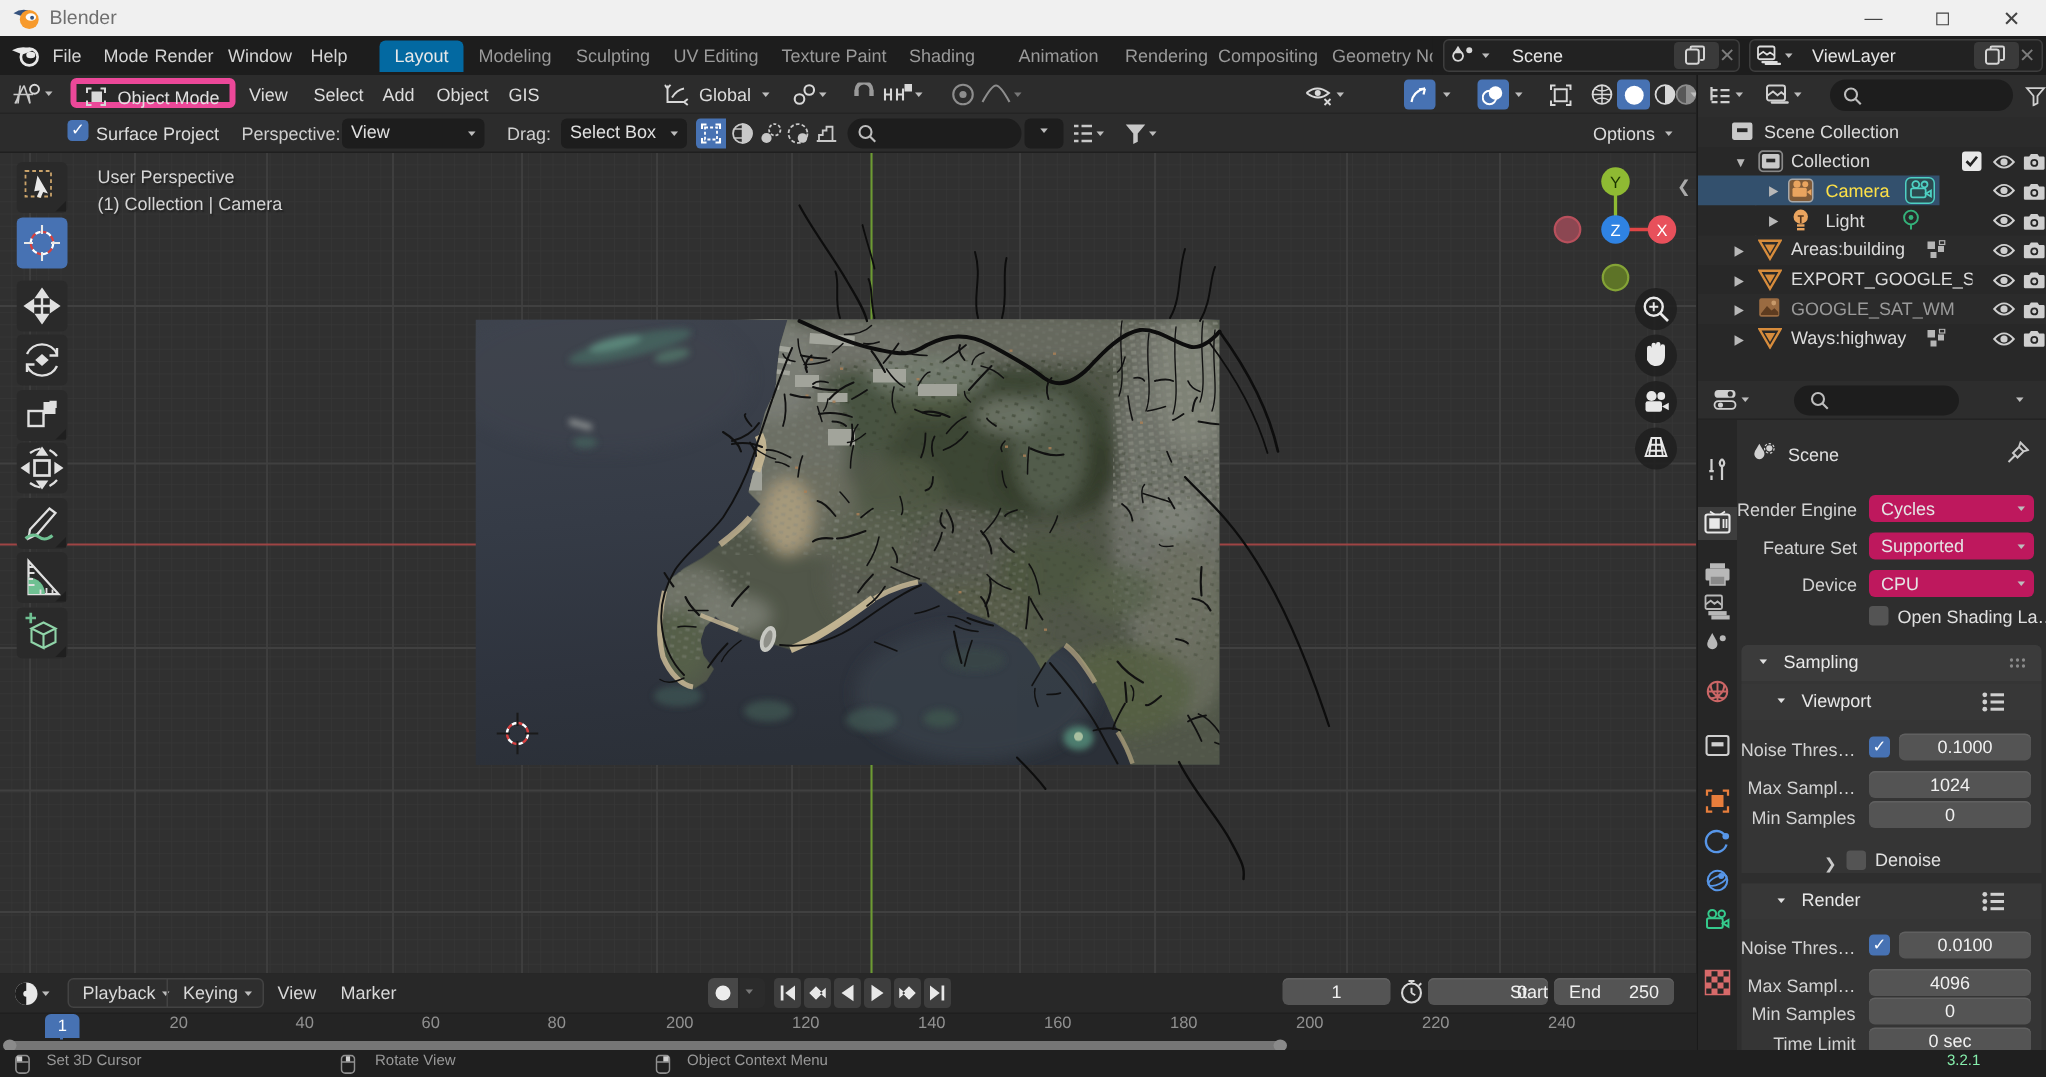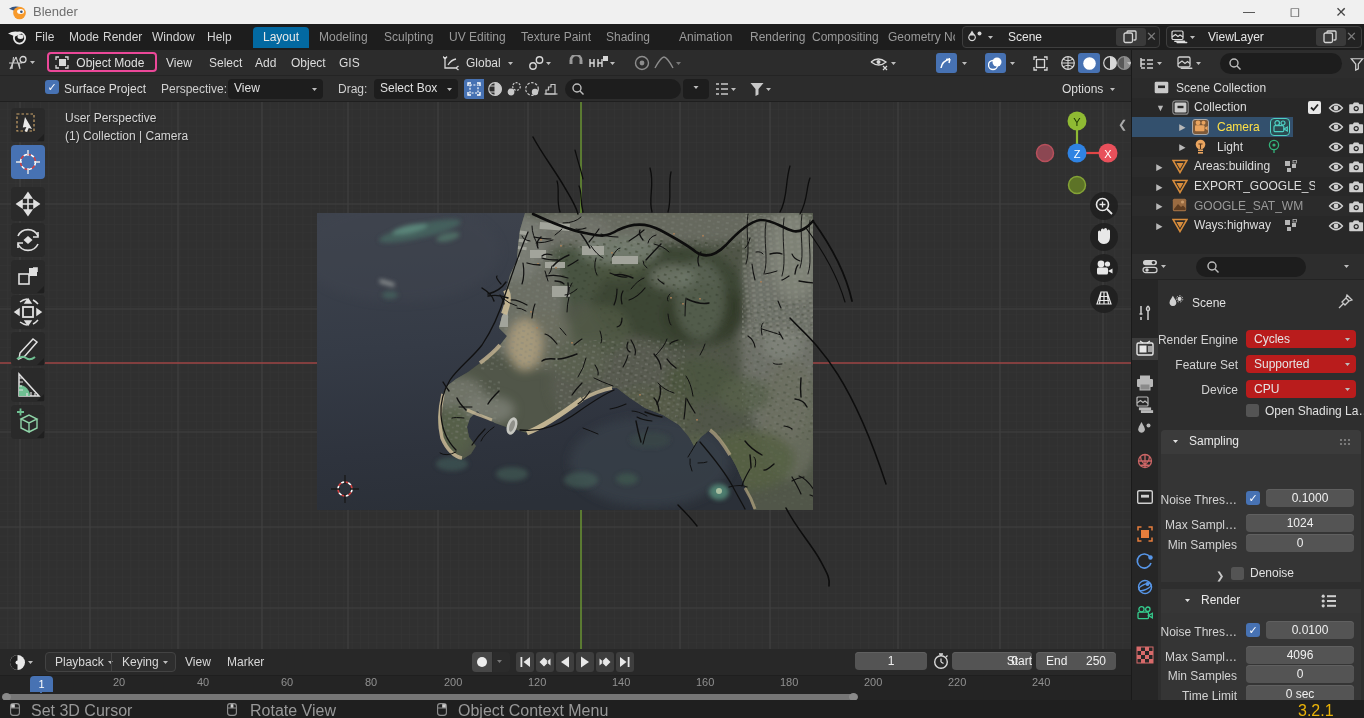--- a/index.html
+++ b/index.html
@@ -15,33 +15,33 @@
 
 #menubar { left:0; top:24px; width:1364px; height:26px; background:#1d1d1d; color:#d4d4d4; font-size:12px; }
 .menu { position:absolute; top:6px; }
 .tab { position:absolute; top:6px; color:#9a9a9a; }
 .tabactive { position:absolute; top:3px; height:21px; background:#0369a1; border-radius:4px 4px 0 0;
   color:#e8e8e8; padding:3px 10px 0 10px; }
 
 #toolbar1 { left:0; top:50px; width:1131px; height:26px; background:#2c2c2c; color:#dcdcdc;
   font-size:12px; border-bottom:1px solid #242424; overflow:hidden; }
 #toolbar2 { left:0; top:76px; width:1131px; height:26px; background:#2c2c2c; color:#dcdcdc; font-size:12px; overflow:hidden; border-bottom:1px solid #1f1f1f; }
-.dd { position:absolute; background:#282828; border:2px solid #ec4899; border-radius:4px; height:20px;
+.dd { position:absolute; background:#282828; border:4px solid #ec4899; border-radius:4px; height:20px;
   top:2px; color:#e0e0e0; }
 .caret { display:inline-block; transform:scaleY(0.6); font-size:10px; color:#bdbdbd; }
 
 #viewport { left:0; top:102px; width:1131px; height:547px; background:#303030; overflow:hidden; }
 
 #outliner { left:1131px; top:50px; width:233px; height:204px; background:#282828; border-left:1px solid #1a1a1a; }
 #props { left:1131px; top:254px; width:233px; height:446px; background:#2e2e2e; border-left:1px solid #1a1a1a; }
 
 #timeline { left:0; top:649px; width:1131px; height:51px; background:#262626; }
 
-#statusbar { left:0; top:700px; width:1364px; height:18px; background:#1f1f1f; color:#989898; font-size:16px; }
-.dd2 { background:#b91c1c; border-radius:4px; height:18px; padding:2px 8px; color:#e5e5e5; }
+#statusbar { left:0; top:700px; width:1364px; height:18px; background:#1f1f1f; color:#989898; font-size:10px; }
+.dd2 { background:#be185d; border-radius:4px; height:18px; padding:2px 8px; color:#e5e5e5; }
 .val { background:#545454; border-radius:4px; height:18px; padding:2px 0; color:#f0f0f0; text-align:center;
   box-shadow:inset 0 1px 0 #606060; }
 </style>
 </head>
 <body>
 <div id="stage">
   <div id="titlebar" class="abs">
     <svg class="abs" style="left:8px;top:3px" width="20" height="18" viewBox="0 0 20 18">
       <path d="M1 5.8 Q5.5 2.6 10.5 3.8 L13 5.5 L7.5 8.2 Z" fill="#36537e"></path>
       <circle cx="11.5" cy="10" r="6.3" fill="#f79a2c"></circle>
@@ -992,20 +992,34 @@
             <g fill="#8a8a8a">
               <circle cx="2" cy="2" r="1.1"></circle>
               <circle cx="6" cy="2" r="1.1"></circle>
               <circle cx="10" cy="2" r="1.1"></circle>
               <circle cx="2" cy="6" r="1.1"></circle>
               <circle cx="6" cy="6" r="1.1"></circle>
               <circle cx="10" cy="6" r="1.1"></circle>
             </g>
           </svg>
       </div>
+      <div class="abs" style="left:0;top:26px;width:200px;height:24px;background:#373737">
+        <span class="caret abs" style="left:24px;top:5px;color:#e0e0e0">▾</span>
+        <span class="abs" style="left:40px;top:4px;color:#e8e8e8">Viewport</span>
+        <svg class="abs" style="left:160px;top:5px" width="16" height="14" viewBox="0 0 16 14">
+            <g fill="#d0d0d0">
+              <circle cx="2.2" cy="2.2" r="1.6"></circle>
+              <circle cx="2.2" cy="7" r="1.6"></circle>
+              <circle cx="2.2" cy="11.8" r="1.6"></circle>
+              <rect x="6" y="1.2" width="9" height="2"></rect>
+              <rect x="6" y="6" width="9" height="2"></rect>
+              <rect x="6" y="10.8" width="9" height="2"></rect>
+            </g>
+          </svg>
+      </div>
       <span class="abs" style="right:124px;top:63px">Noise Thres…</span>
       <span class="abs" style="left:85px;top:61px;width:14px;height:14px;background:#4772b3;border-radius:3px;color:#fff;font-size:11px;text-align:center;line-height:14px">✓</span>
       <span class="val abs" style="left:105px;top:59px;width:88px">0.1000</span>
       <span class="abs" style="right:124px;top:88px">Max Sampl…</span>
       <span class="val abs" style="left:85px;top:84px;width:108px">1024</span>
       <span class="abs" style="right:124px;top:108px">Min Samples</span>
       <span class="val abs" style="left:85px;top:104px;width:108px">0</span>
       <span class="abs" style="left:55px;top:140px;color:#c9c9c9;font-size:10px">❯</span>
       <span class="abs" style="left:70px;top:137px;width:13px;height:13px;background:#545454;border-radius:2.5px"></span>
       <span class="abs" style="left:89px;top:136px;color:#e0e0e0">Denoise</span>
@@ -1120,15 +1134,15 @@
       <path d="M1 5 h8" stroke="#909090" stroke-width="1"></path>
       <rect x="3.6" y="1.2" width="2.8" height="3.4" fill="#cfcfcf"></rect>
     </svg>
     <span class="abs" style="left:250px;top:2px">Rotate View</span>
     <svg class="abs" style="left:437px;top:3px" width="10" height="13" viewBox="0 0 10 13">
       <rect x="0.6" y="0.6" width="8.8" height="11.8" rx="2.6" fill="none" stroke="#909090" stroke-width="1.1"></rect>
       <path d="M1 5 h8" stroke="#909090" stroke-width="1"></path>
       <rect x="5.2" y="1.2" width="3.6" height="3.4" fill="#cfcfcf"></rect>
     </svg>
     <span class="abs" style="left:458px;top:2px">Object Context Menu</span>
-    <span class="abs" style="left:1298px;top:2px;color:#eab308">3.2.1</span>
+    <span class="abs" style="left:1298px;top:2px;color:#86efac">3.2.1</span>
   </div>
 </div>
 
 </body></html>

